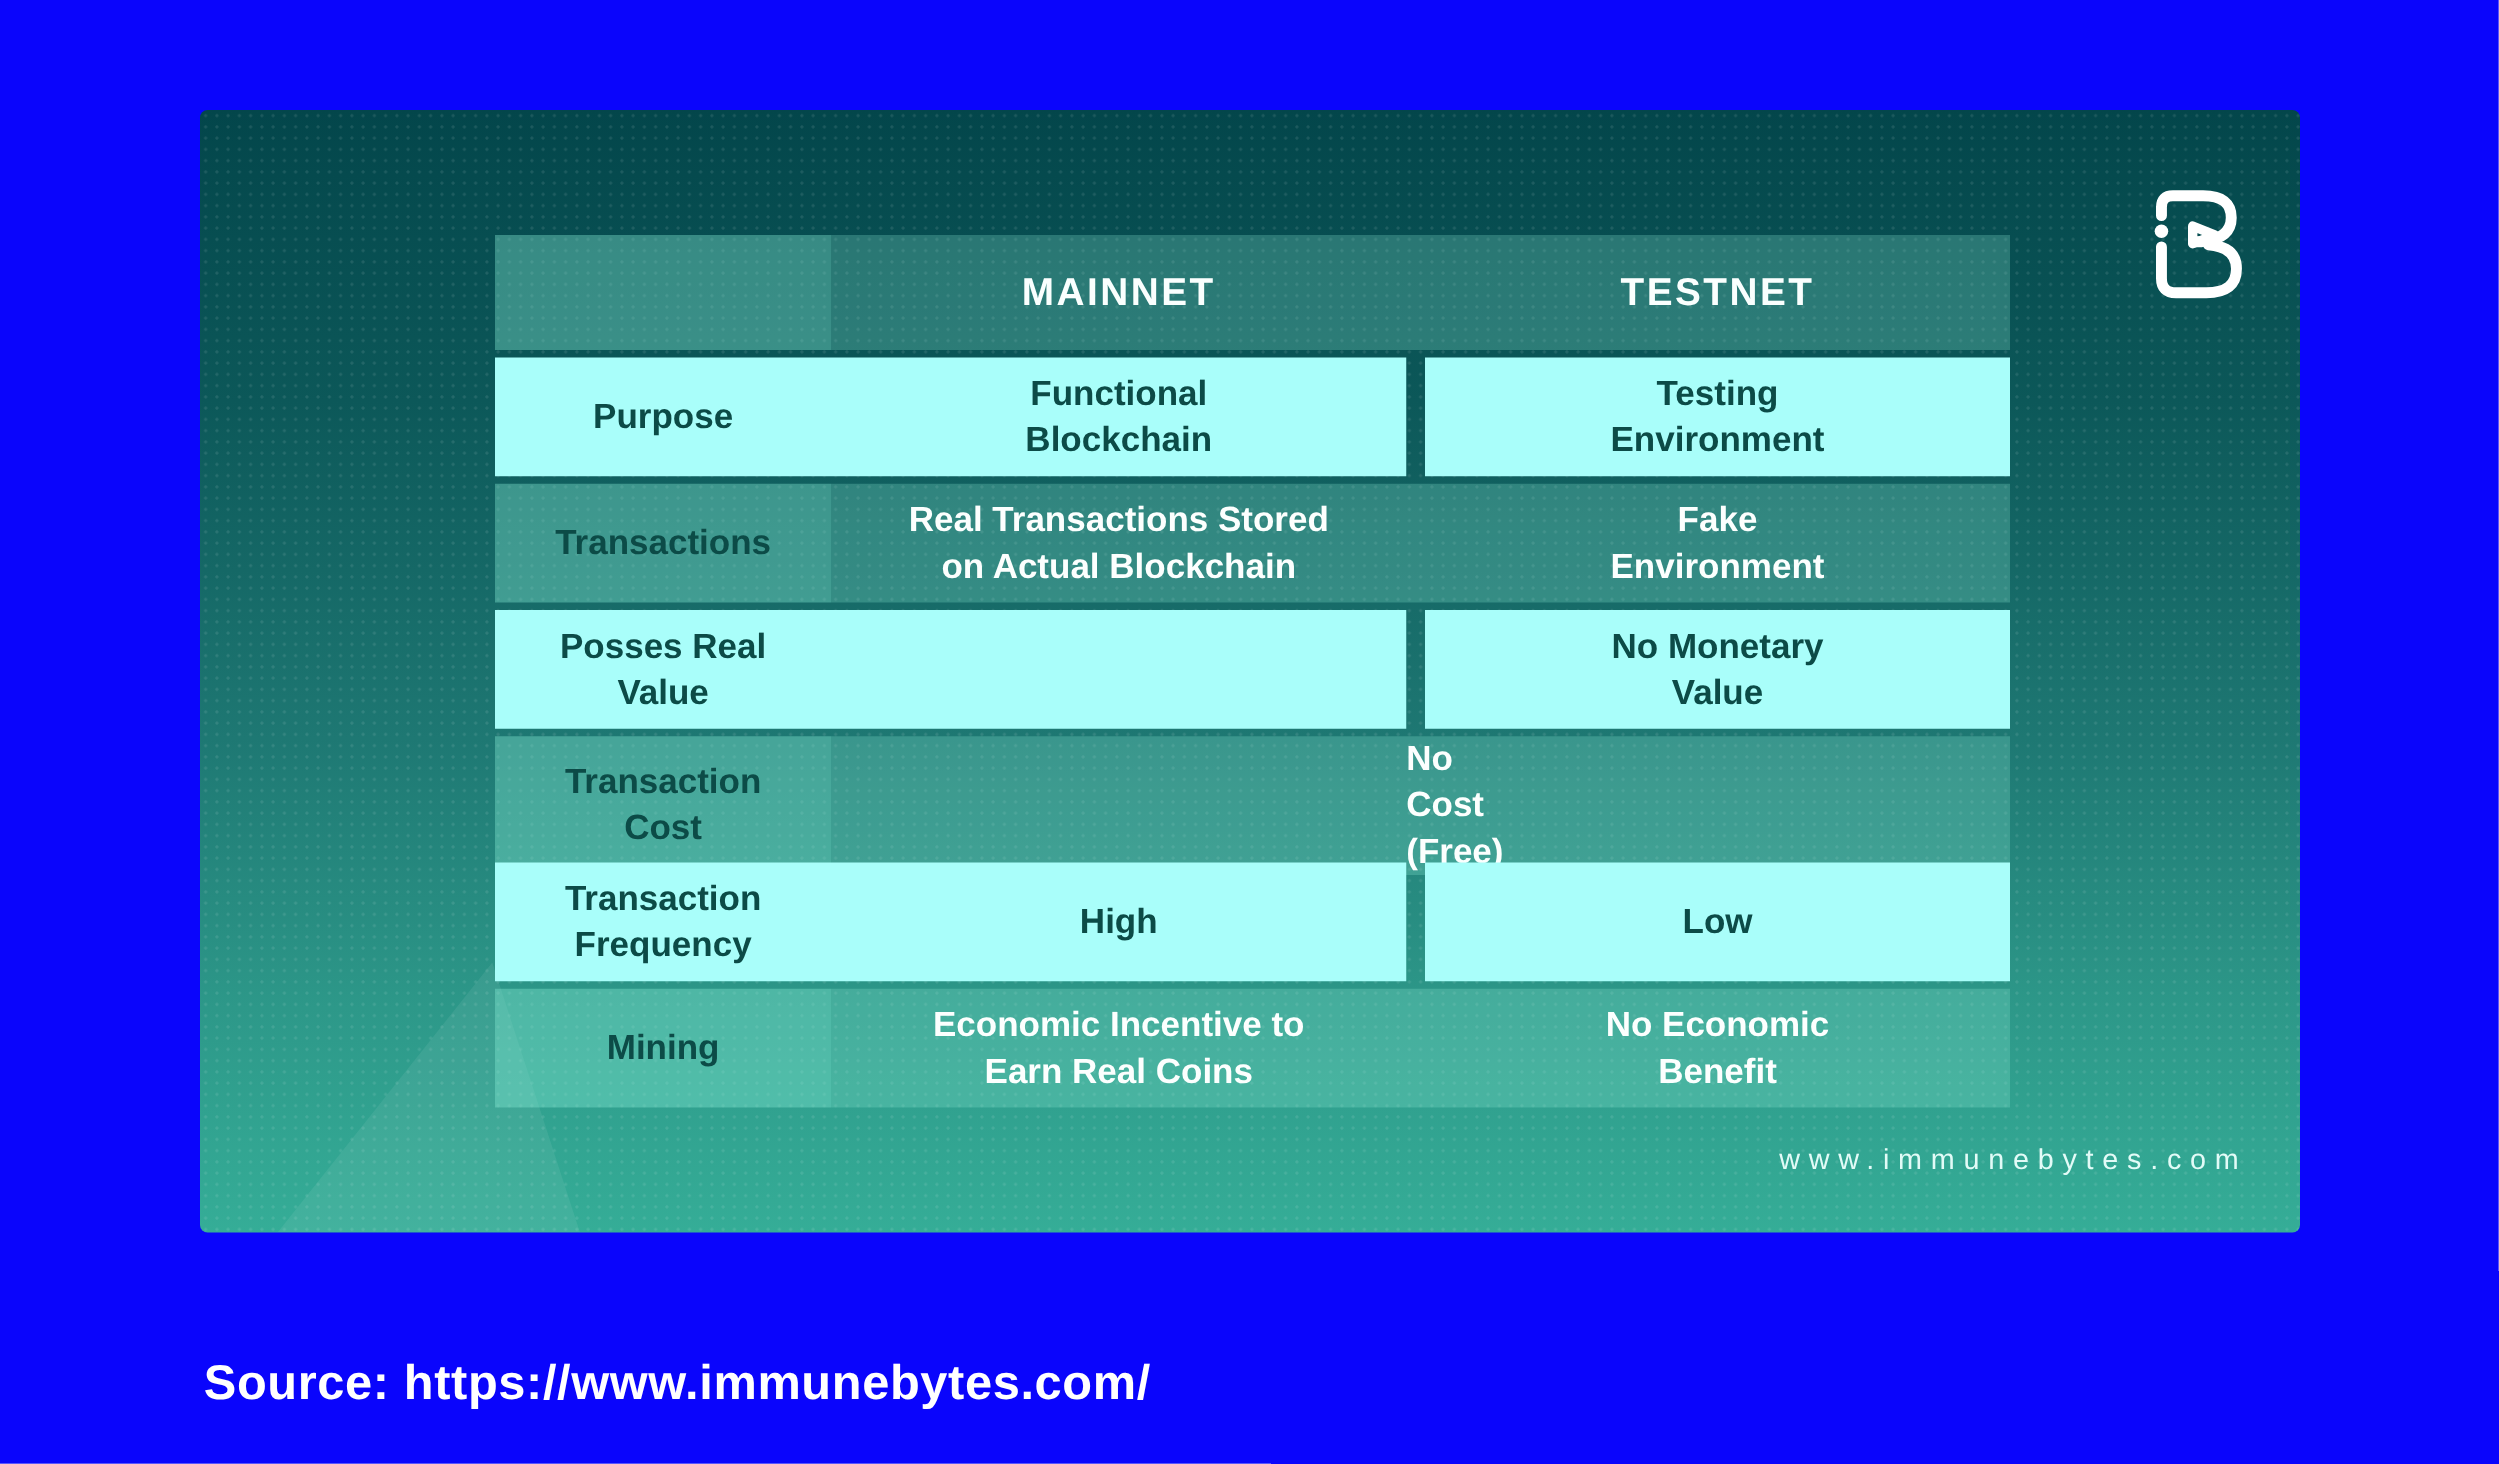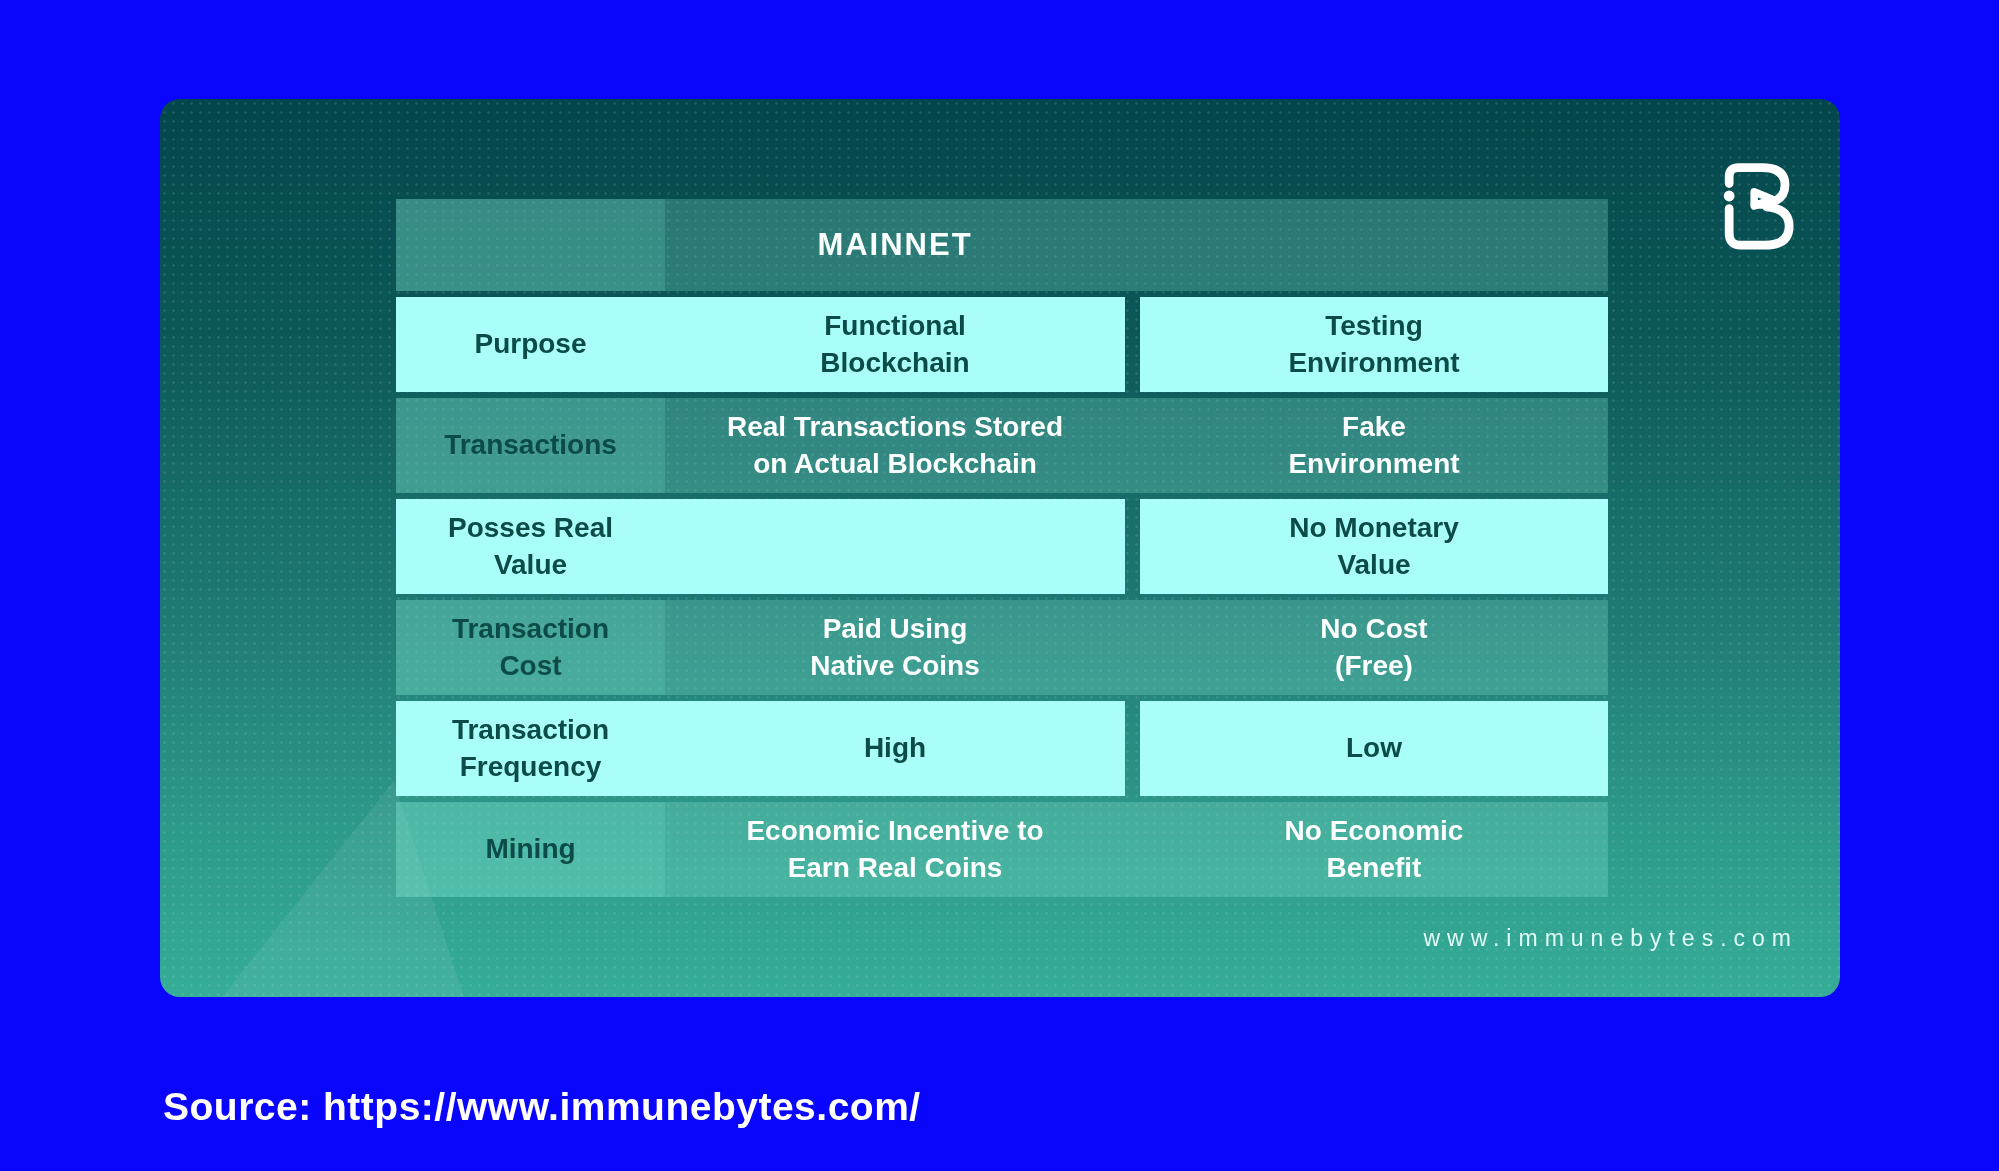--- a/index.html
+++ b/index.html
@@ -5,22 +5,22 @@
   * { margin:0; padding:0; box-sizing:border-box; }
   html,body { width:1999px; height:1171px; }
   body { font-family:"Liberation Sans", sans-serif; }
 
   .page {
     position:relative; width:1999px; height:1171px;
     background:#0A05FC; overflow:hidden;
   }
 
   .card {
-    position:absolute; left:160px; top:99px; width:1680px; height:898px;
-    border-radius:20px; overflow:hidden;
+    position:absolute; left:160px; top:88px; width:1680px; height:898px;
+    border-radius:6px; overflow:hidden;
     background:linear-gradient(180deg,#03464B 0%, #0C5859 26%, #1E7873 56%, #2D9889 80%, #35AD97 100%);
   }
   
   .card::before {
     content:""; position:absolute; inset:0;
     background-image:radial-gradient(rgba(255,255,255,0.10) 1px, rgba(0,0,0,0) 1.5px);
     background-size:9px 9px; pointer-events:none;
   }
 
   .triangle {
@@ -102,20 +102,21 @@
       </g>
       <circle cx="29" cy="53" r="6.5" fill="#FFFFFF"></circle>
     </svg>
 
     <div class="table">
       <div class="thead">
         <div class="hcell-left"></div>
         <div class="hband">
           <div class="hcol">MAINNET</div>
           <div></div>
+          <div class="hcol">TESTNET</div>
         </div>
       </div>
       <div id="rows">
           <div class="row light">
             <div class="combo">
               <div class="ctext label-text">Purpose</div>
               <div class="ctext dark-text">Functional
 Blockchain</div>
             </div>
             <div></div>
@@ -142,22 +143,20 @@
             <div></div>
             <div class="tcell ctext dark-text">No Monetary
 Value</div>
           </div>
           <div class="row dark">
             <div class="lcell-dark">
               <div class="ctext label-text">Transaction
 Cost</div>
             </div>
             <div class="band">
-              <div class="ctext light-text">Paid Using
-Native Coins</div>
               <div></div>
               <div class="ctext light-text">No Cost
 (Free)</div>
             </div>
           </div>
           <div class="row light">
             <div class="combo">
               <div class="ctext label-text">Transaction
 Frequency</div>
               <div class="ctext dark-text">High</div>

